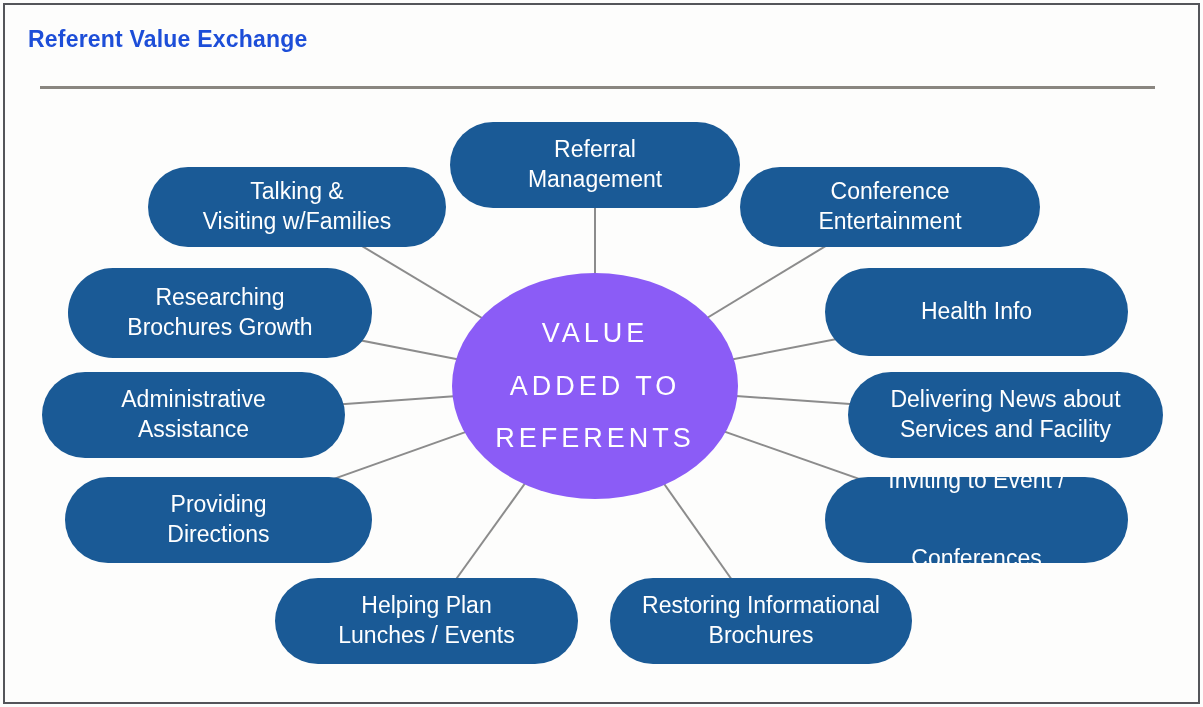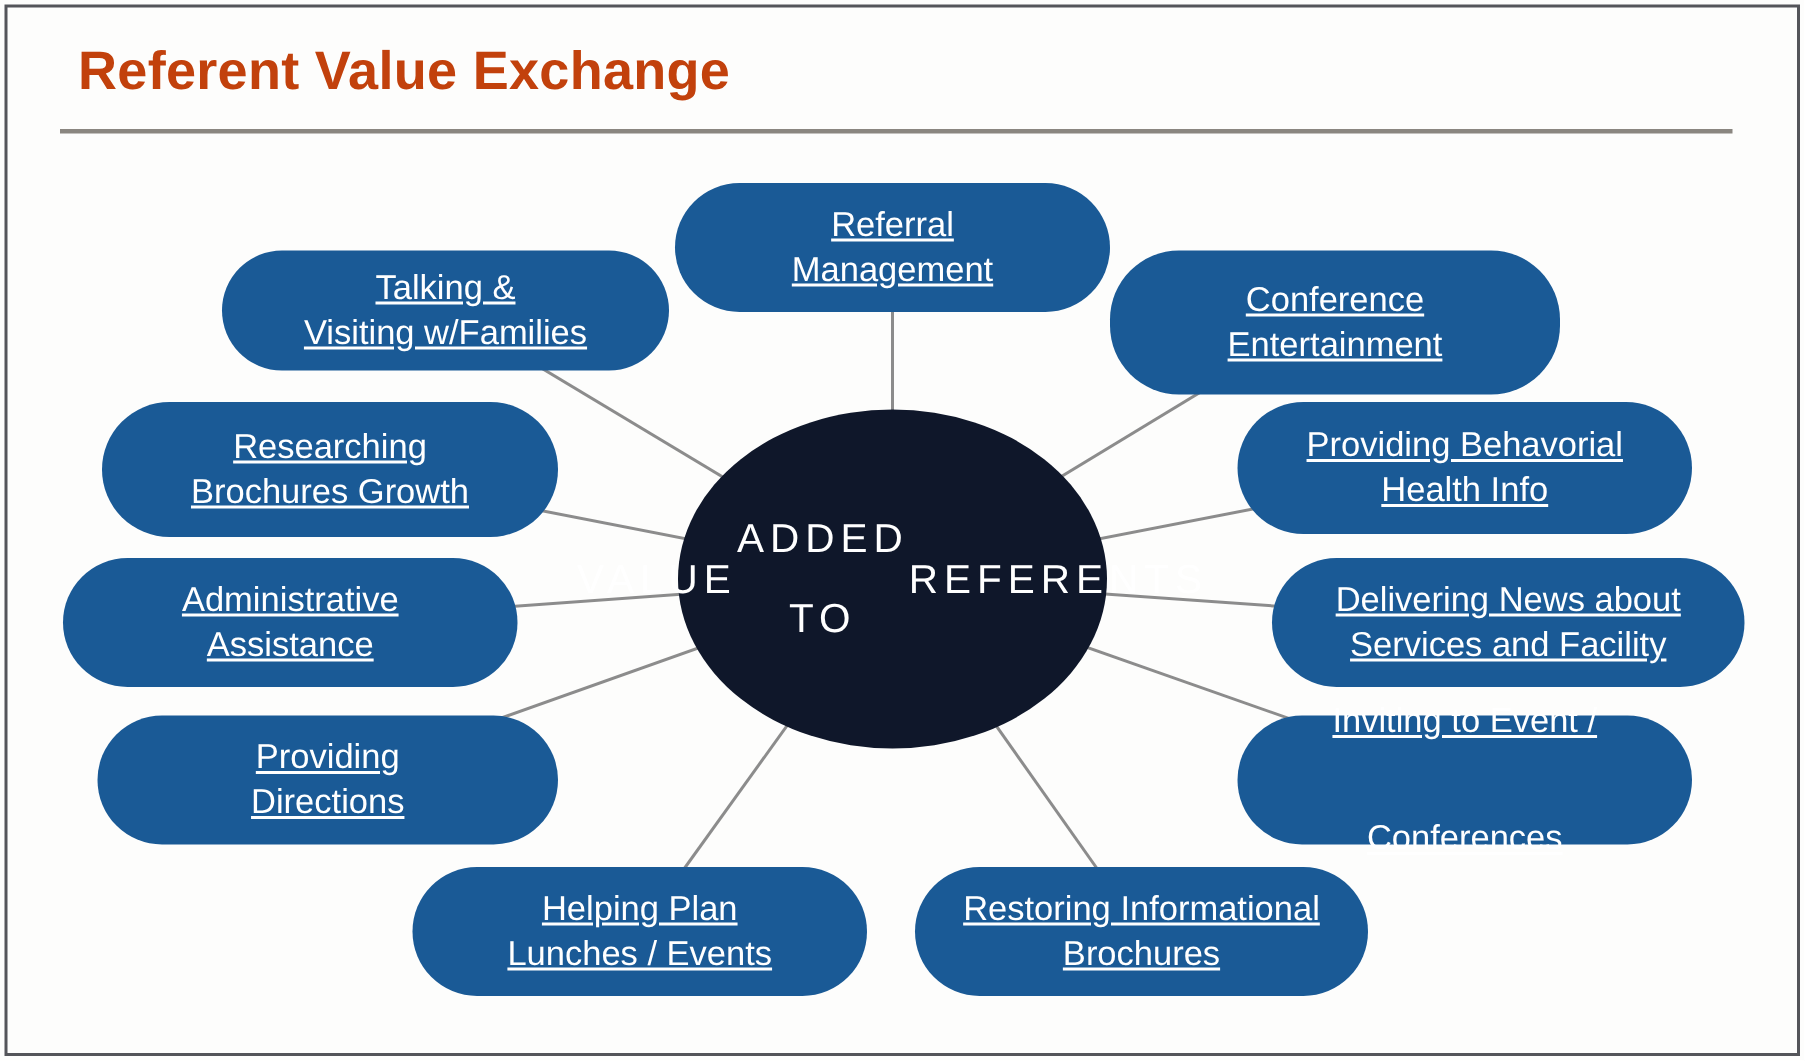--- a/index.html
+++ b/index.html
@@ -16,26 +16,26 @@
     overflow: hidden;
   }
   .frame {
     position: absolute;
     inset: 3px;
     border: 2px solid #54555a;
     pointer-events: none;
   }
   .page-title {
     position: absolute;
-    left: 52px;
+    left: 28px;
     top: 26px;
-    font-size: 36px;
+    font-size: 23px;
     font-weight: bold;
     letter-spacing: 0.2px;
-    color: #c2410c;
+    color: #1d4ed8;
   }
   .title-rule {
     position: absolute;
     left: 40px;
     top: 86px;
     width: 1115px;
     height: 0;
     border-top: 3px solid #8a8680;
   }
   svg.connectors {
@@ -48,23 +48,24 @@
   .connector {
     stroke: #8c8c8c;
     stroke-width: 2;
   }
   .center-ellipse {
     position: absolute;
     left: 452px;
     top: 273px;
     width: 286px;
     height: 226px;
-    background: #0f172a;
+    background: #8b5cf6;
     border-radius: 50%;
     display: flex;
+    flex-direction: column;
     align-items: center;
     justify-content: center;
     color: #ffffff;
     font-size: 27px;
     letter-spacing: 4px;
     line-height: 1.95;
     text-align: center;
   }
   .pill {
     position: absolute;
@@ -73,25 +74,24 @@
     display: flex;
     flex-direction: column;
     align-items: center;
     justify-content: center;
     color: #ffffff;
     font-size: 23px;
     line-height: 1.3;
     text-align: center;
     padding: 12px 10px;
     box-sizing: border-box;
-    text-decoration: underline;
   }
   .p-referral       { left: 450px; top: 122px; width: 290px; height: 86px; }
   .p-talking        { left: 148px; top: 167px; width: 298px; height: 80px; }
-  .p-conference     { left: 740px; top: 167px; width: 300px; height: 96px; }
+  .p-conference     { left: 740px; top: 167px; width: 300px; height: 80px; }
   .p-researching    { left: 68px;  top: 268px; width: 304px; height: 90px; }
   .p-behavorial     { left: 825px; top: 268px; width: 303px; height: 88px; }
   .p-administrative { left: 42px;  top: 372px; width: 303px; height: 86px; }
   .p-delivering     { left: 848px; top: 372px; width: 315px; height: 86px; }
   .p-directions     { left: 65px;  top: 477px; width: 307px; height: 86px; }
   .p-inviting       { left: 825px; top: 477px; width: 303px; height: 86px; gap: 48px; }
   .p-helping        { left: 275px; top: 578px; width: 303px; height: 86px; }
   .p-restoring      { left: 610px; top: 578px; width: 302px; height: 86px; }
 </style>
 </head>
@@ -130,21 +130,20 @@
     <span>Conference</span>
     <span>Entertainment</span>
   </div>
 
   <div class="pill p-researching">
     <span>Researching</span>
     <span>Brochures Growth</span>
   </div>
 
   <div class="pill p-behavorial">
-    <span>Providing Behavorial</span>
     <span>Health Info</span>
   </div>
 
   <div class="pill p-administrative">
     <span>Administrative</span>
     <span>Assistance</span>
   </div>
 
   <div class="pill p-delivering">
     <span>Delivering News about</span>

